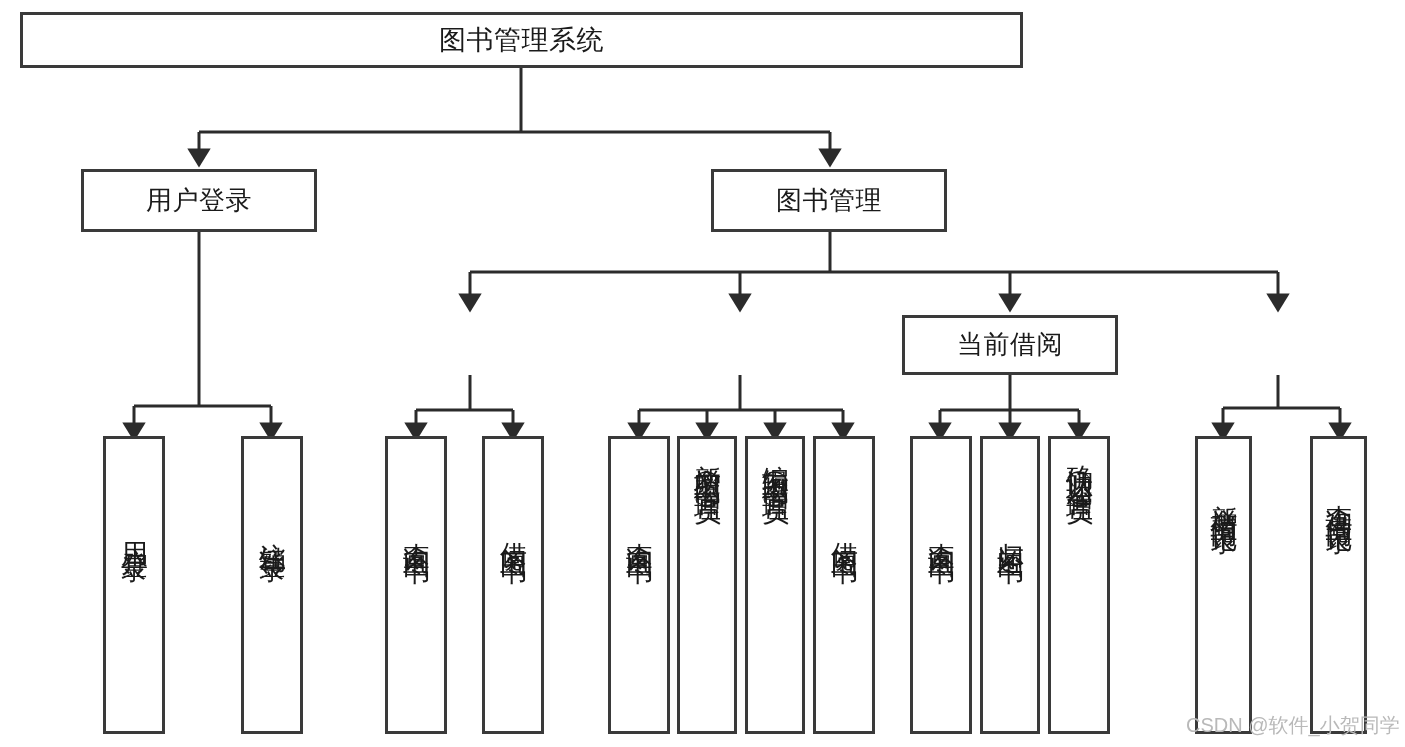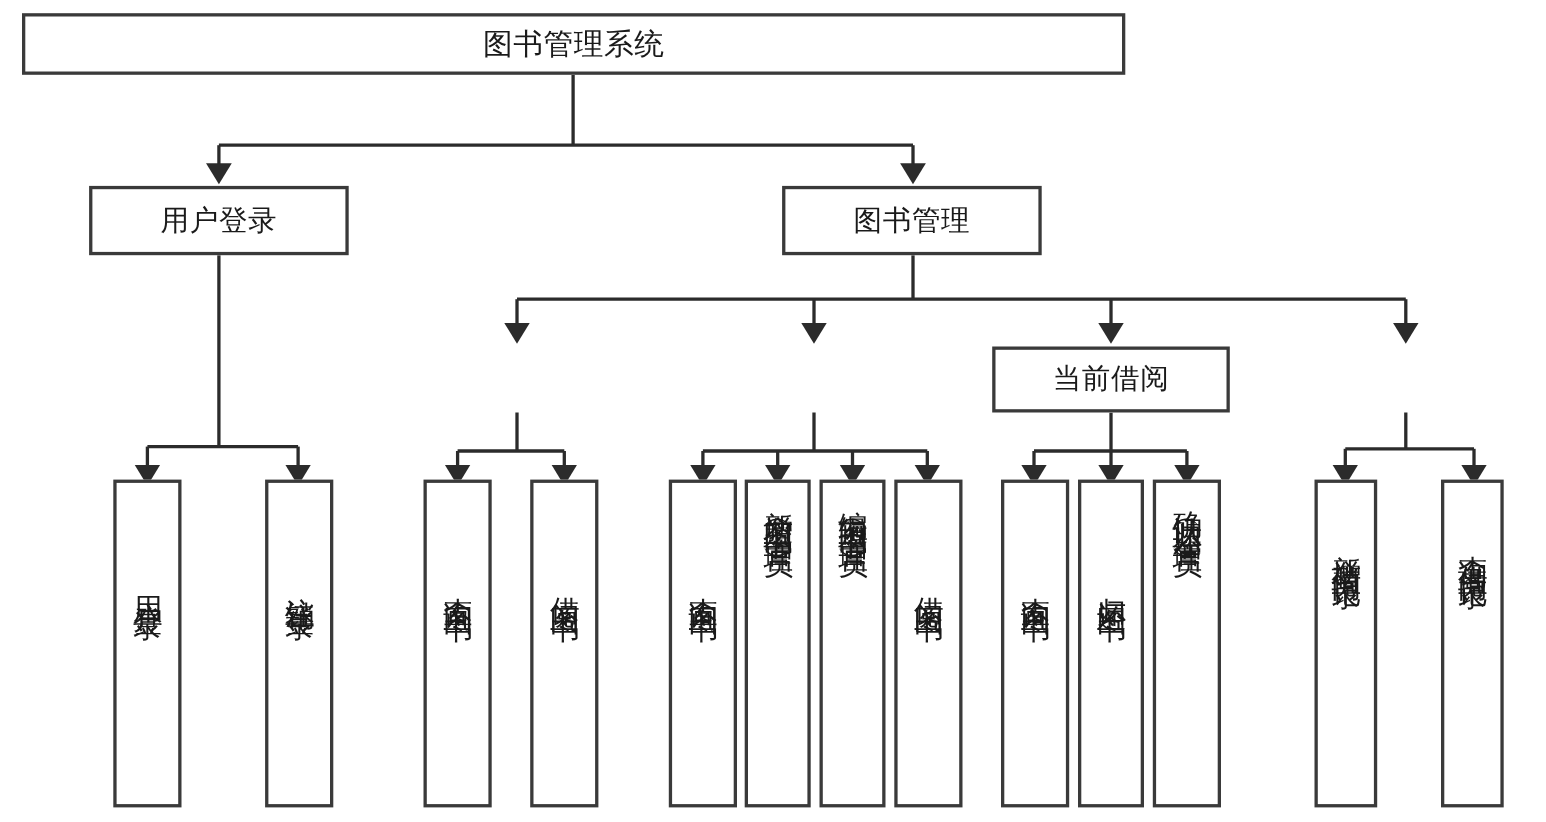--- a/index.html
+++ b/index.html
@@ -177,14 +177,15 @@
     <span class="label">确认归还（管理员）</span>
   </div>
 
   <div class="node vert" style="left:1195px; top:436px; width:57px; height:298px; padding-top:44px;">
     <span class="label">新增借阅记录</span>
   </div>
   <div class="node vert" style="left:1310px; top:436px; width:57px; height:298px; padding-top:44px;">
     <span class="label">查询借阅记录</span>
   </div>
 
+  <div id="watermark">CSDN @软件_小贺同学</div>
 
 </div>
 
 </body></html>

